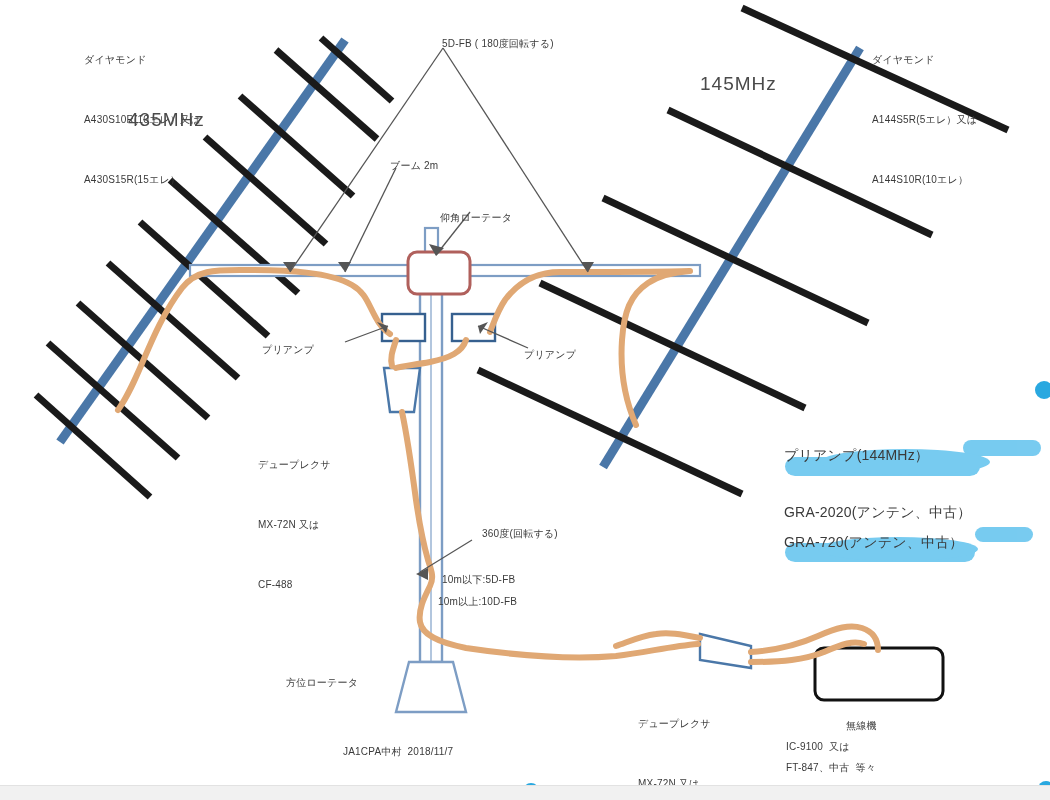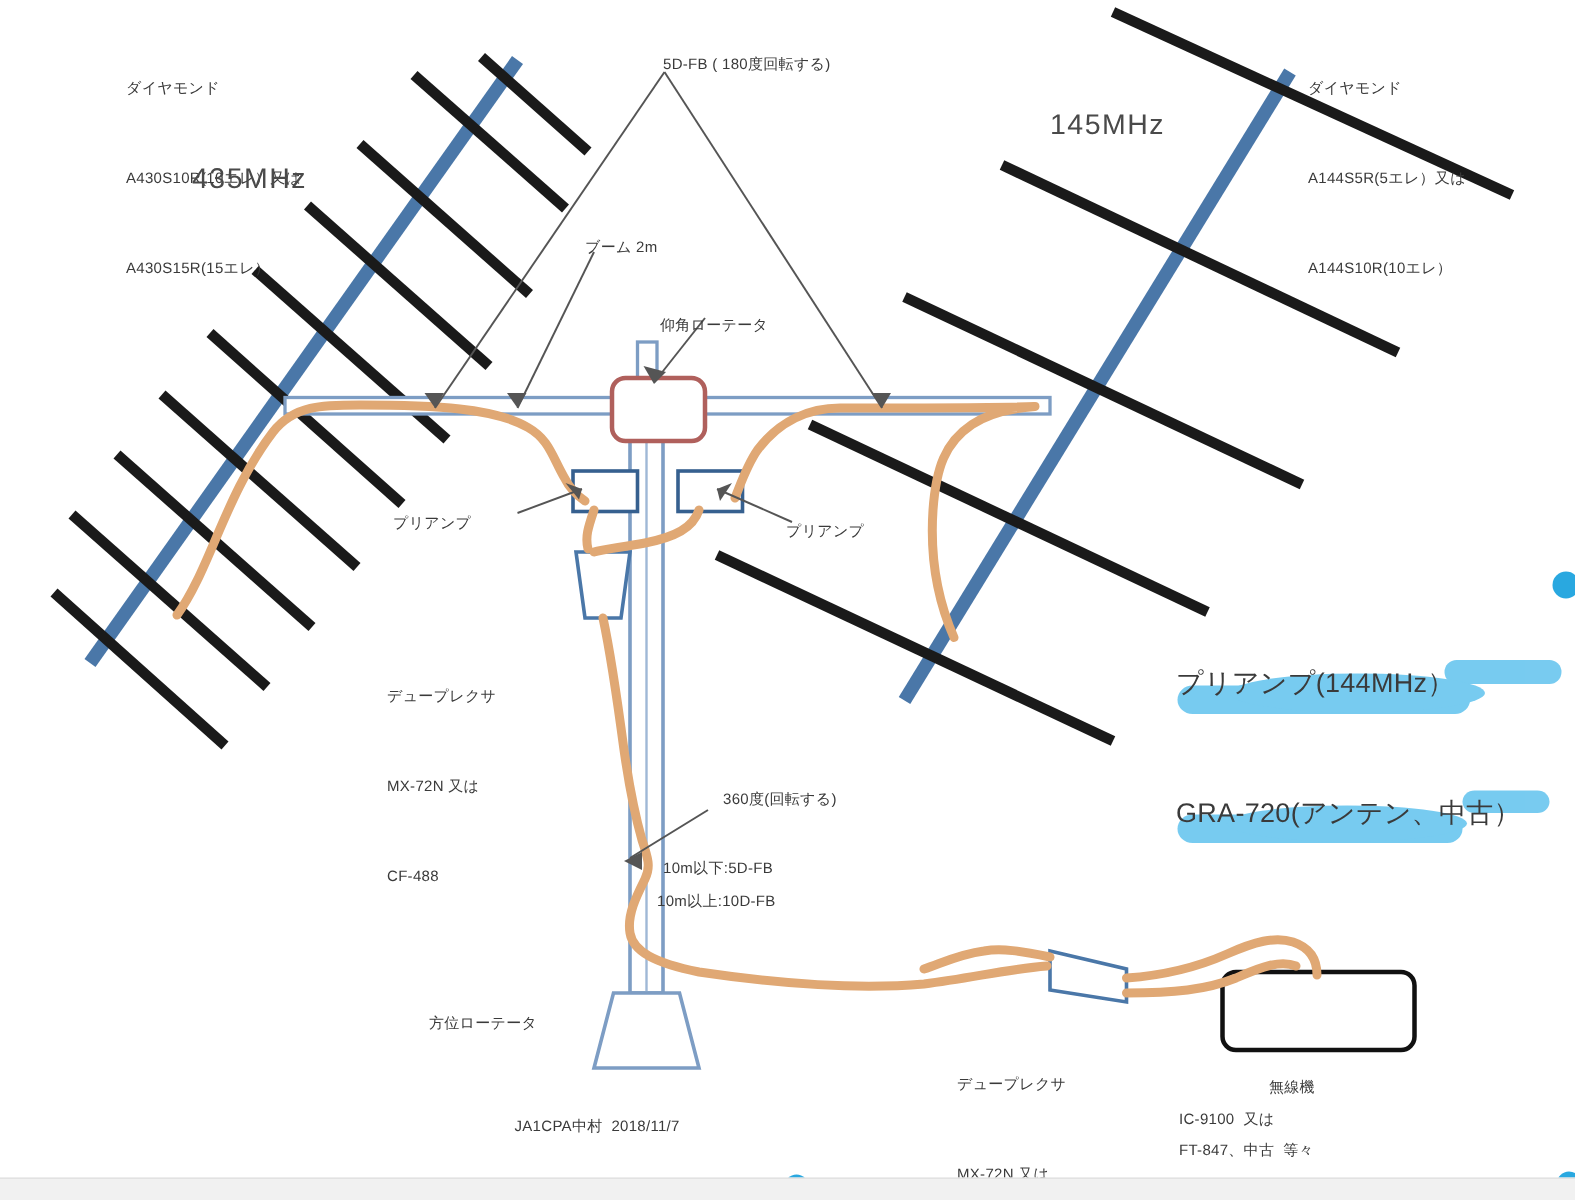--- a/index.html
+++ b/index.html
@@ -29,21 +29,21 @@
     line-height: 20px;
     white-space: pre;
     letter-spacing: 0.2px;
   }
   .lbl-big {
     font-size: 19px;
     letter-spacing: 1px;
     color: #4a4a4a;
   }
   .lbl-sm {
-    font-size: 18px;
+    font-size: 14px;
     line-height: 19px;
   }
   .lbl-line { display: block; }
   #bottom-strip {
     position: absolute;
     left: 0;
     bottom: 0;
     width: 1050px;
     height: 14px;
     background: #f1f1f1;
@@ -201,20 +201,21 @@
   <div class="lbl" style="left:524px; top:345px;">プリアンプ</div>
 
   <div class="lbl" style="left:258px; top:415px;">
     <span class="lbl-line">デュープレクサ</span>
     <span class="lbl-line">MX-72N 又は</span>
     <span class="lbl-line">CF-488</span>
   </div>
 
   <div class="lbl lbl-sm" style="left:784px; top:408px;">
     <span class="lbl-line">プリアンプ(144MHz）</span>
+    <span class="lbl-line">GRA-2020(アンテン、中古）</span>
     <span class="lbl-line"></span>
   </div>
 
   <div class="lbl lbl-sm" style="left:784px; top:495px;">
     <span class="lbl-line">GRA-720(アンテン、中古）</span>
     <span class="lbl-line"></span>
   </div>
 
   <div class="lbl" style="left:482px; top:524px;">360度(回転する)</div>
 

